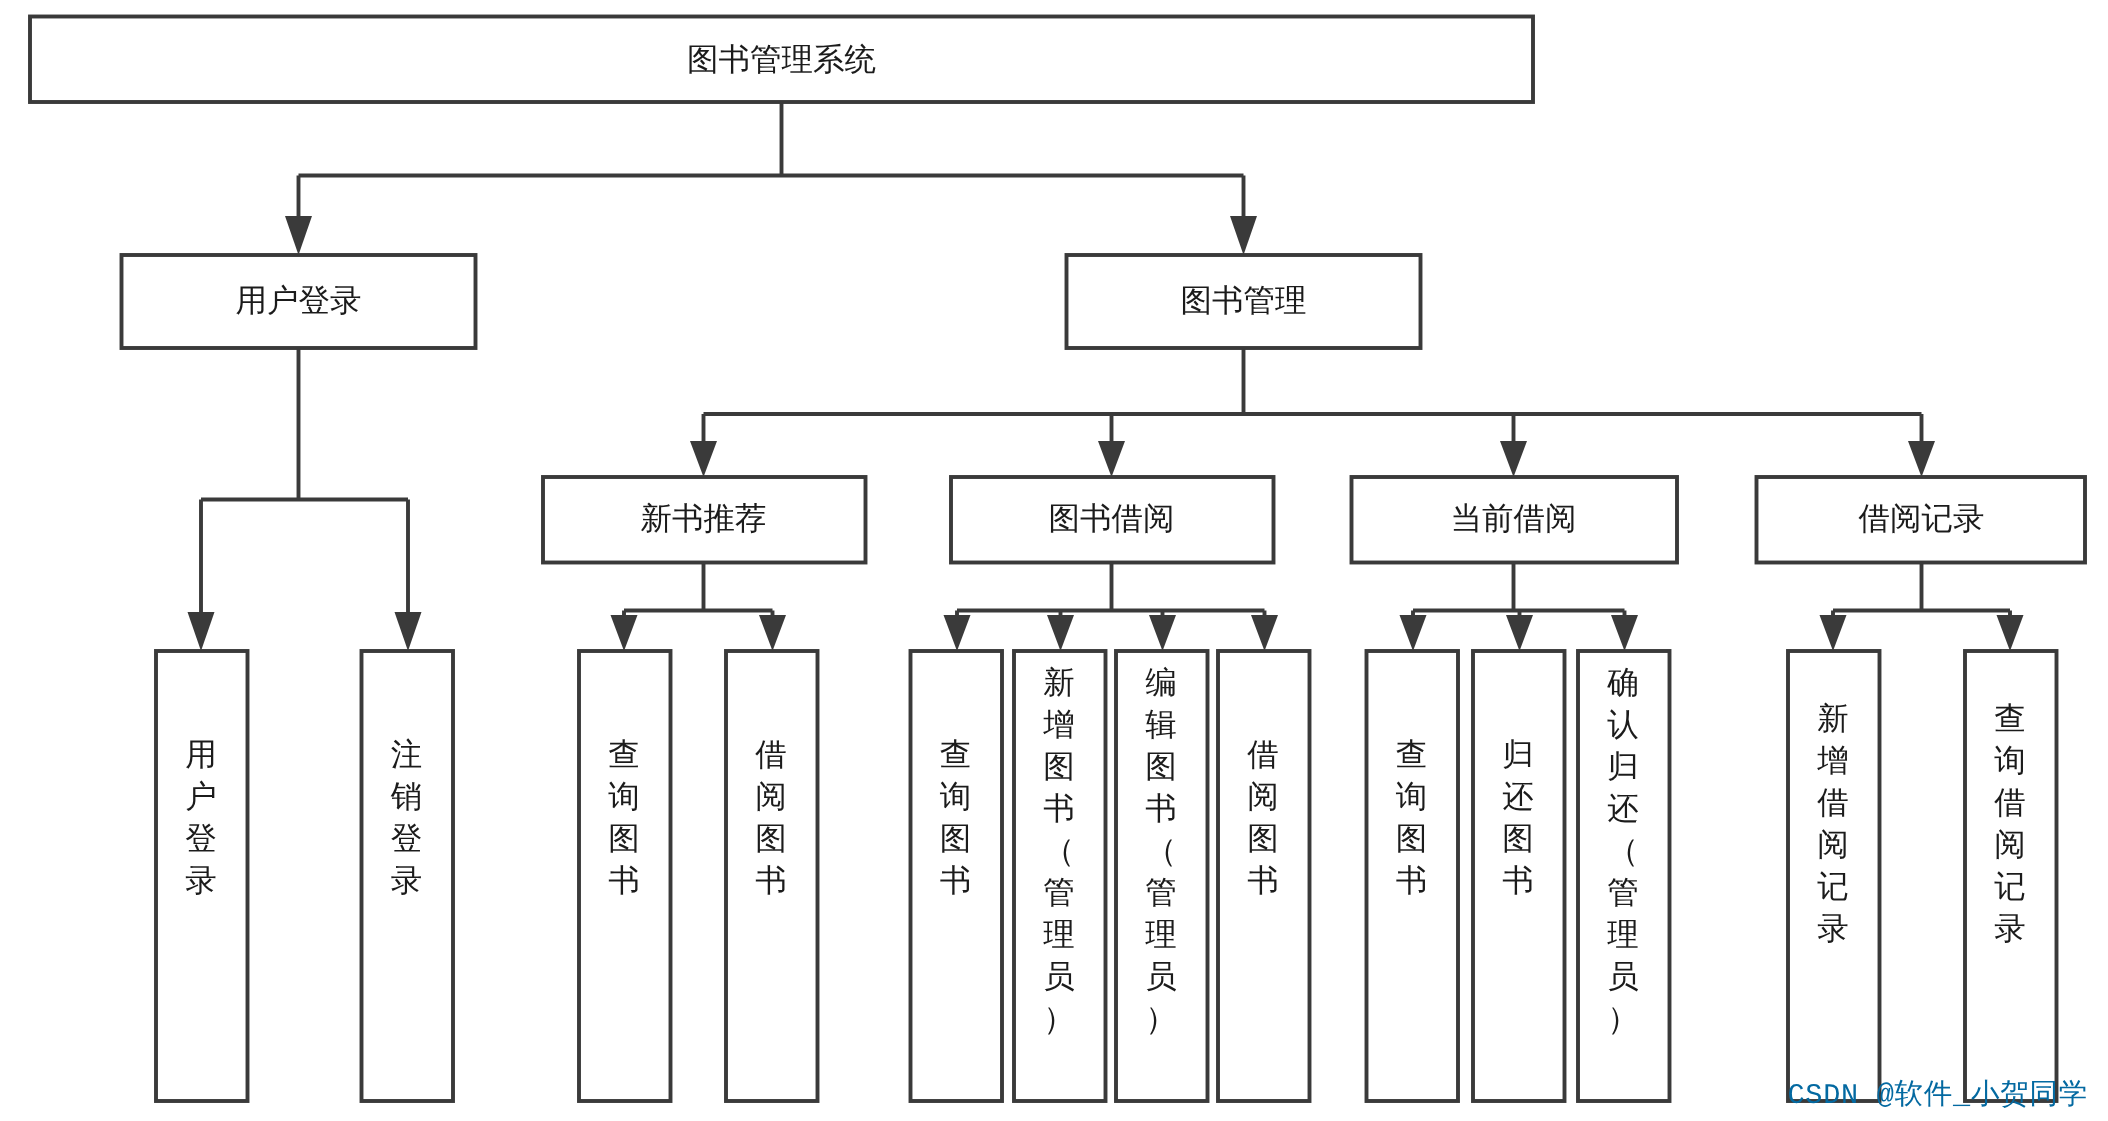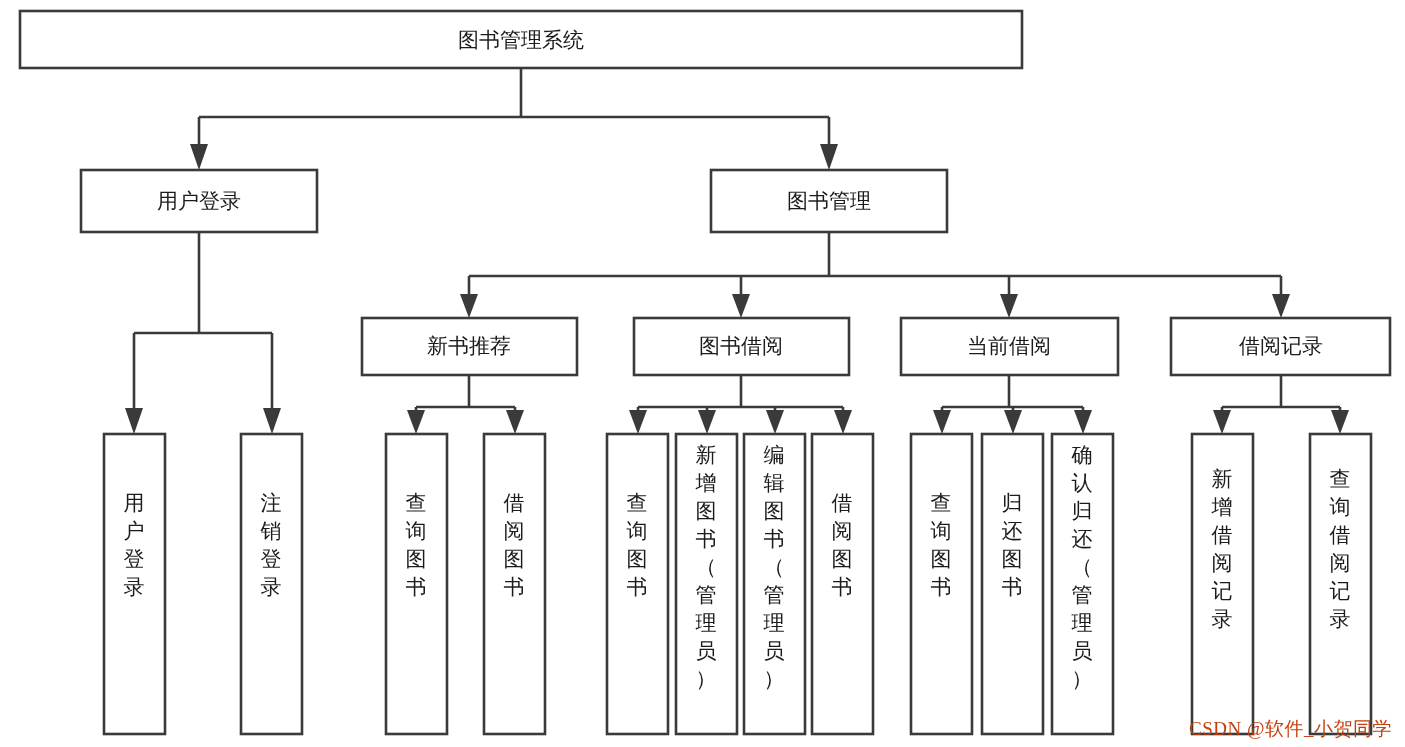--- a/index.html
+++ b/index.html
@@ -52,23 +52,23 @@
   .node-label-v {
     font-family: "Liberation Sans", "DejaVu Sans", sans-serif;
     font-size: 21px;
     fill: #1b1b1b;
     text-anchor: middle;
   }
   .watermark {
     position: absolute;
     right: 13px;
     bottom: 5px;
-    font-family: Liberation Serif, serif;
+    font-family: Liberation Mono, monospace;
     font-size: 19px;
-    color: #c2410c;
+    color: #0369a1;
     letter-spacing: 0.5px;
     white-space: nowrap;
     user-select: none;
     margin-top: 24px;
   }
 </style>
 </head>
 <body>
 
 <div id="diagram-root">

